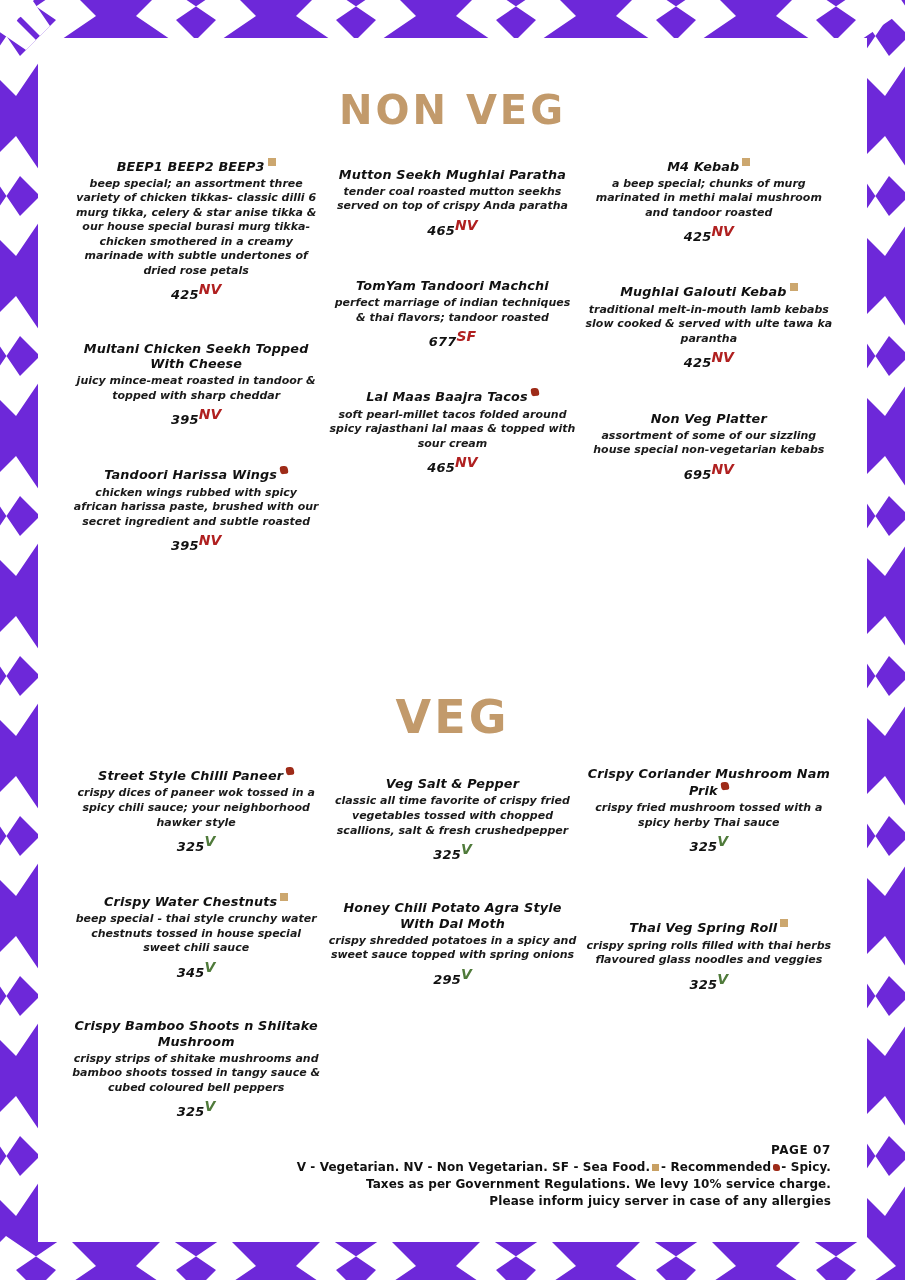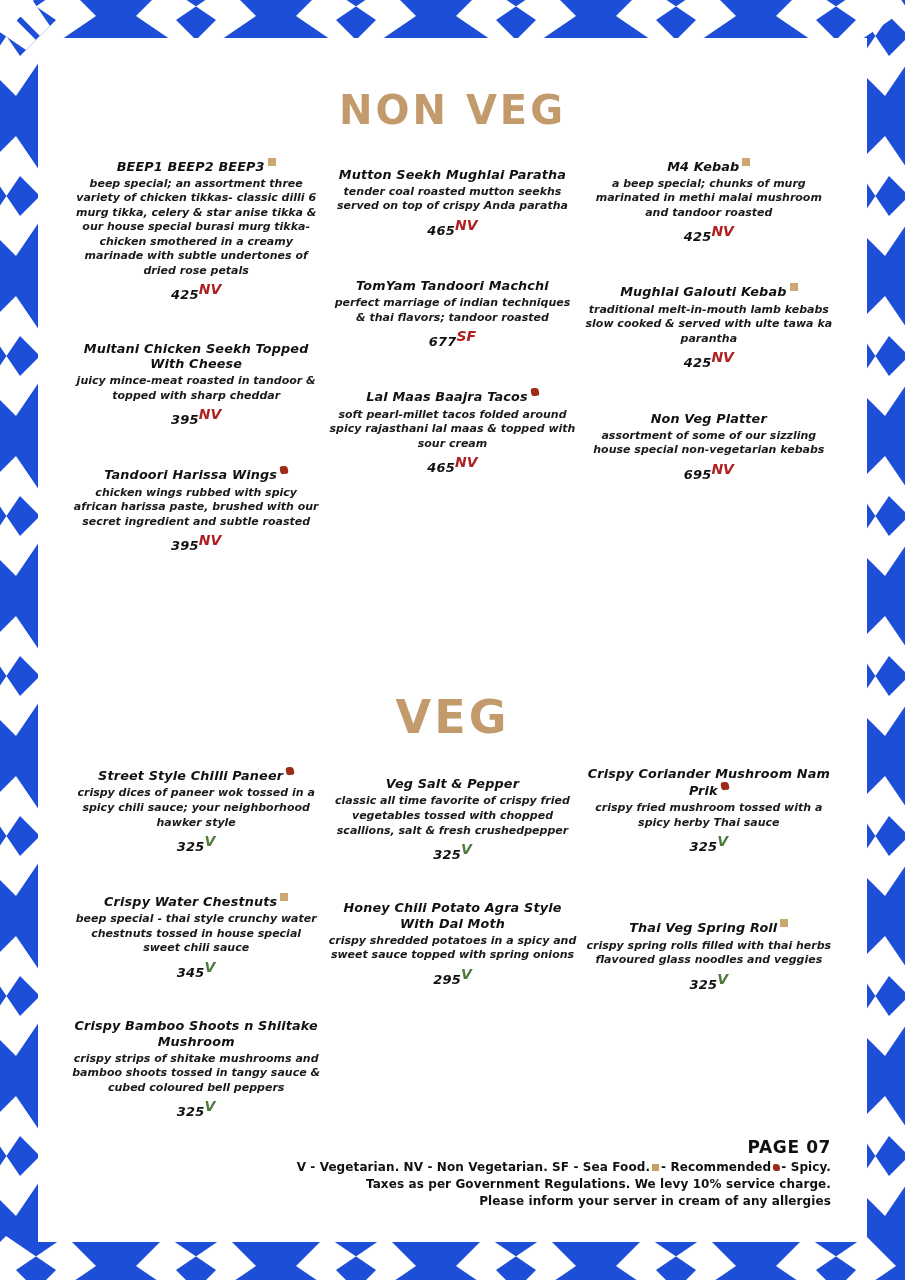--- a/index.html
+++ b/index.html
@@ -11,21 +11,21 @@
     font-family: "Liberation Sans", sans-serif;
     overflow: hidden;
     position: relative;
   }
 
   
   .page {
     position: relative;
     width: 905px;
     height: 1280px;
-    background: #1d4ed8;
+    background: #6d28d9;
     overflow: hidden;
   }
 
   
   .chev-layer {
     position: absolute;
     inset: 0;
     pointer-events: none;
   }
   .chev-layer svg { display: block; }
@@ -147,21 +147,21 @@
   .footer {
     position: absolute;
     right: 36px;
     bottom: 32px;
     text-align: right;
     font-family: "DejaVu Sans", sans-serif;
     font-weight: bold;
     color: #111111;
   }
   .page-no {
-    font-size: 17px;
+    font-size: 12px;
     letter-spacing: 0.6px;
     margin-bottom: 2px;
   }
   .legend-line {
     font-size: 12px;
     line-height: 1.42;
     letter-spacing: 0.1px;
     white-space: nowrap;
   }
   .legend-sq {
@@ -376,17 +376,17 @@
           <div class="item-desc">crispy spring rolls filled with thai herbs flavoured glass noodles and veggies</div>
           <div class="item-price"><span>325</span><sup class="price-tag tag-V">V</sup></div>
         </div>
       </div>
     </div>
 
     <div class="footer">
       <div class="page-no">PAGE 07</div>
       <div class="legend-line"><span>V - Vegetarian. NV - Non Vegetarian. SF - Sea Food.</span><span class="legend-sq"></span><span>- Recommended</span><span class="legend-chili"></span><span>- Spicy.</span></div>
       <div class="legend-line">Taxes as per Government Regulations. We levy 10% service charge.</div>
-      <div class="legend-line">Please inform your server in cream of any allergies</div>
+      <div class="legend-line">Please inform juicy server in case of any allergies</div>
     </div>
 
   </div>
 </div>
 
 </body></html>

